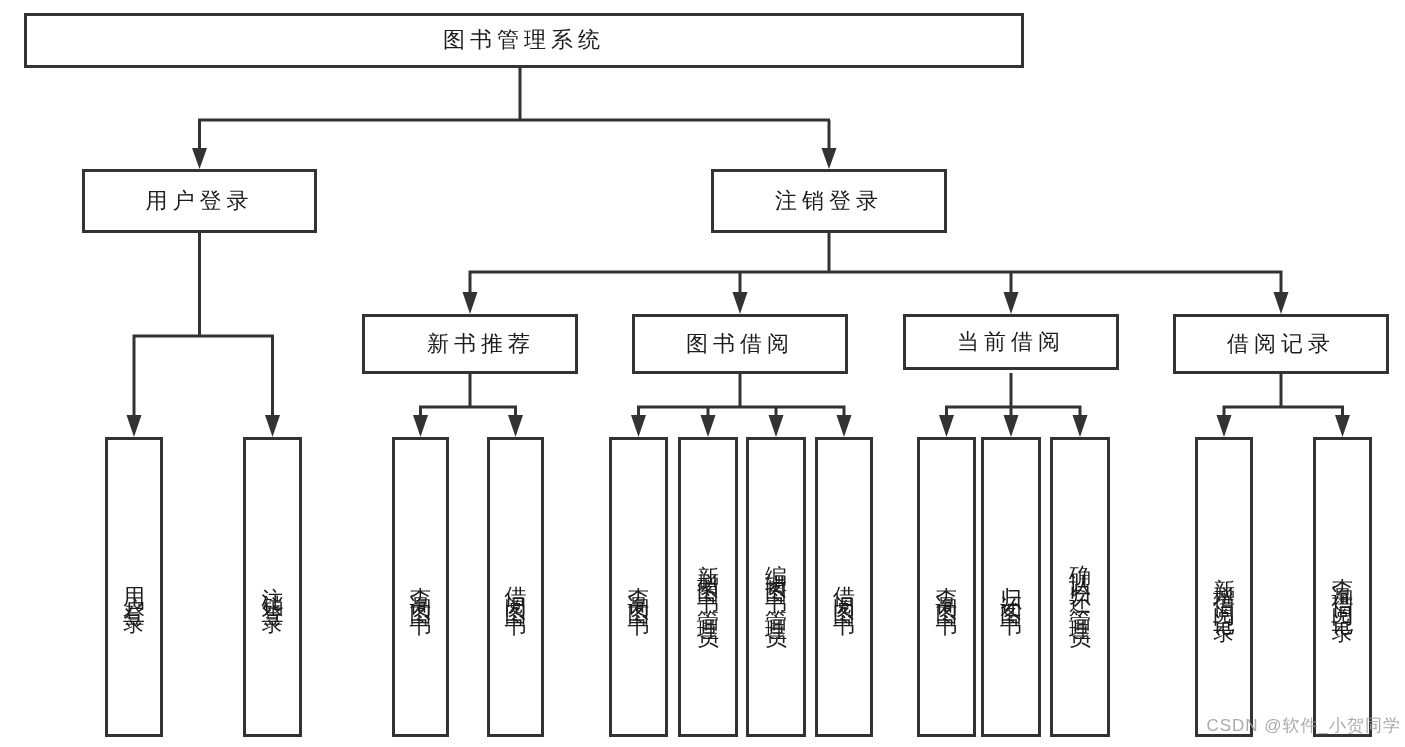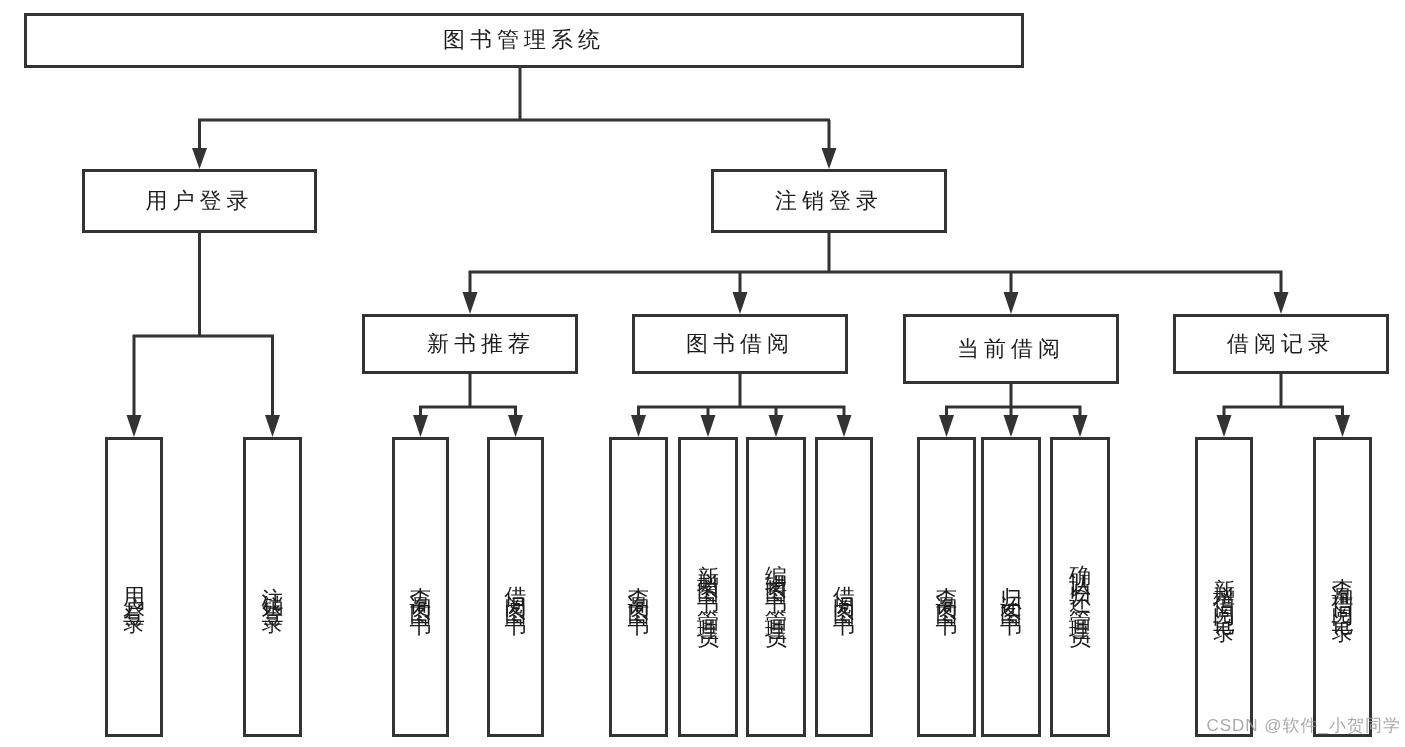--- a/index.html
+++ b/index.html
@@ -105,21 +105,21 @@
   <div class="node" style="left:711px; top:169px; width:236px; height:64px;">
     <span class="lbl">注销登录</span>
   </div>
 
   <div class="node" style="left:362px; top:314px; width:216px; height:60px;padding-left:22px;">
     <span class="lbl">新书推荐</span>
   </div>
   <div class="node" style="left:632px; top:314px; width:216px; height:60px;">
     <span class="lbl">图书借阅</span>
   </div>
-  <div class="node" style="left:903px; top:314px; width:216px; height:70px;">
+  <div class="node" style="left:903px; top:314px; width:216px; height:56px;">
     <span class="lbl">当前借阅</span>
   </div>
   <div class="node" style="left:1173px; top:314px; width:216px; height:60px;">
     <span class="lbl">借阅记录</span>
   </div>
 
   <div class="node v" style="left:105px; top:437px; width:58px; height:300px;">
     <span class="lbl">用户登录</span>
   </div>
   <div class="node v" style="left:243px; top:437px; width:59px; height:300px;">

